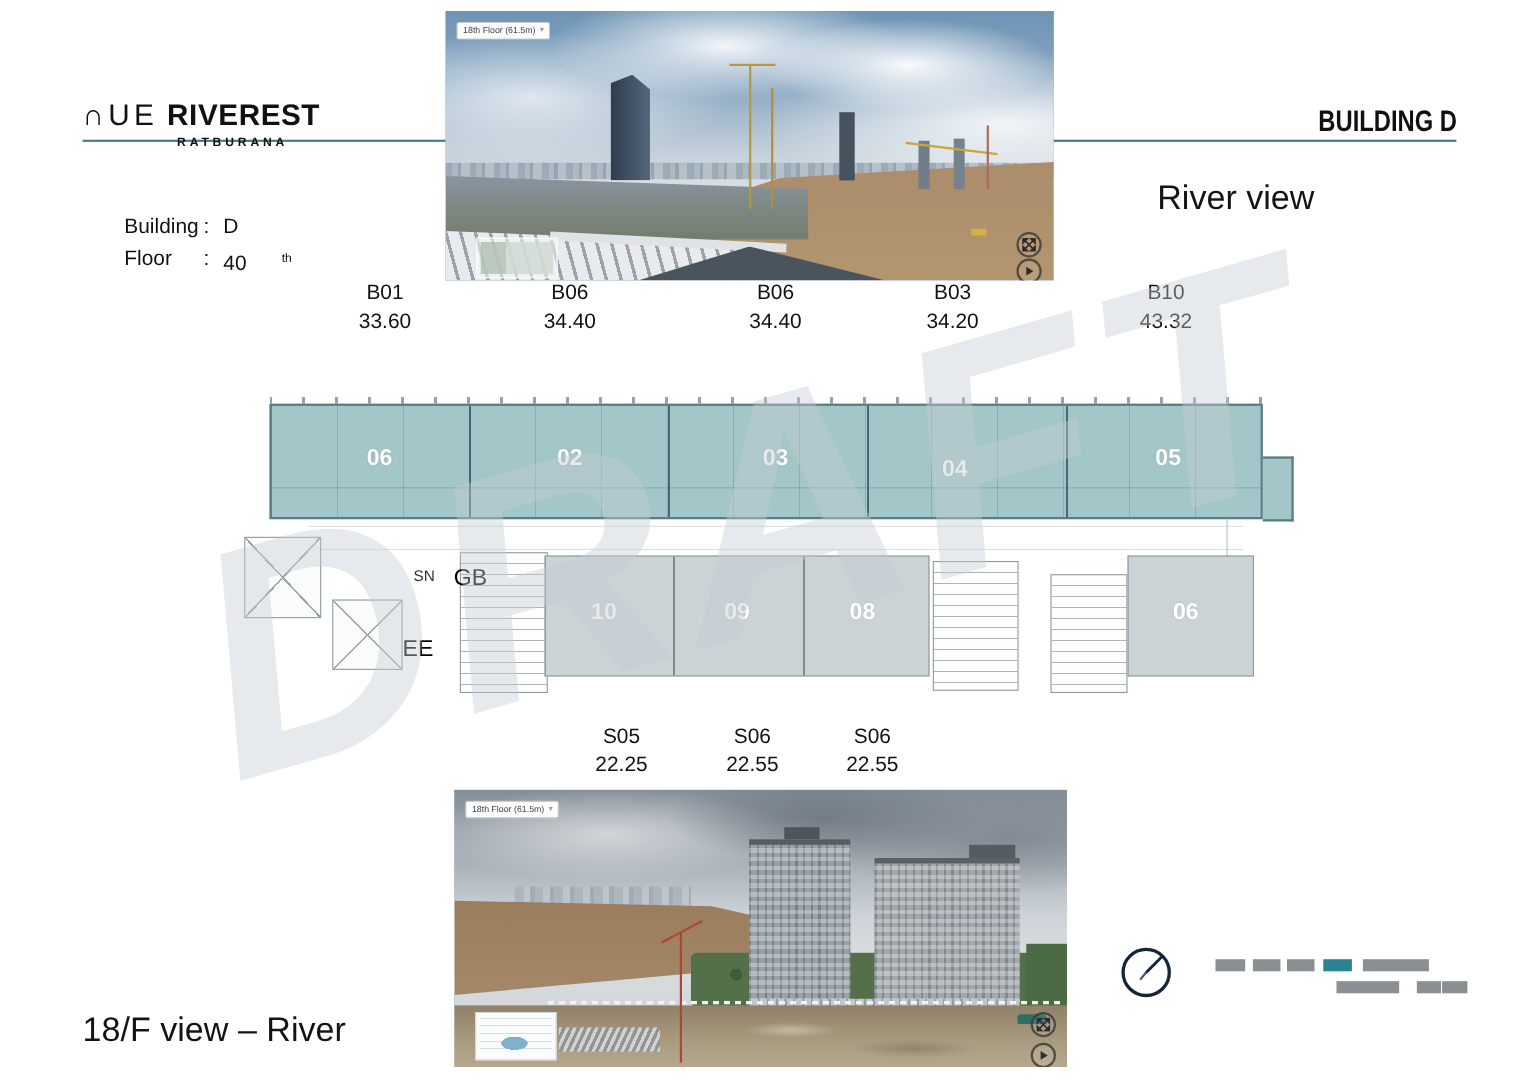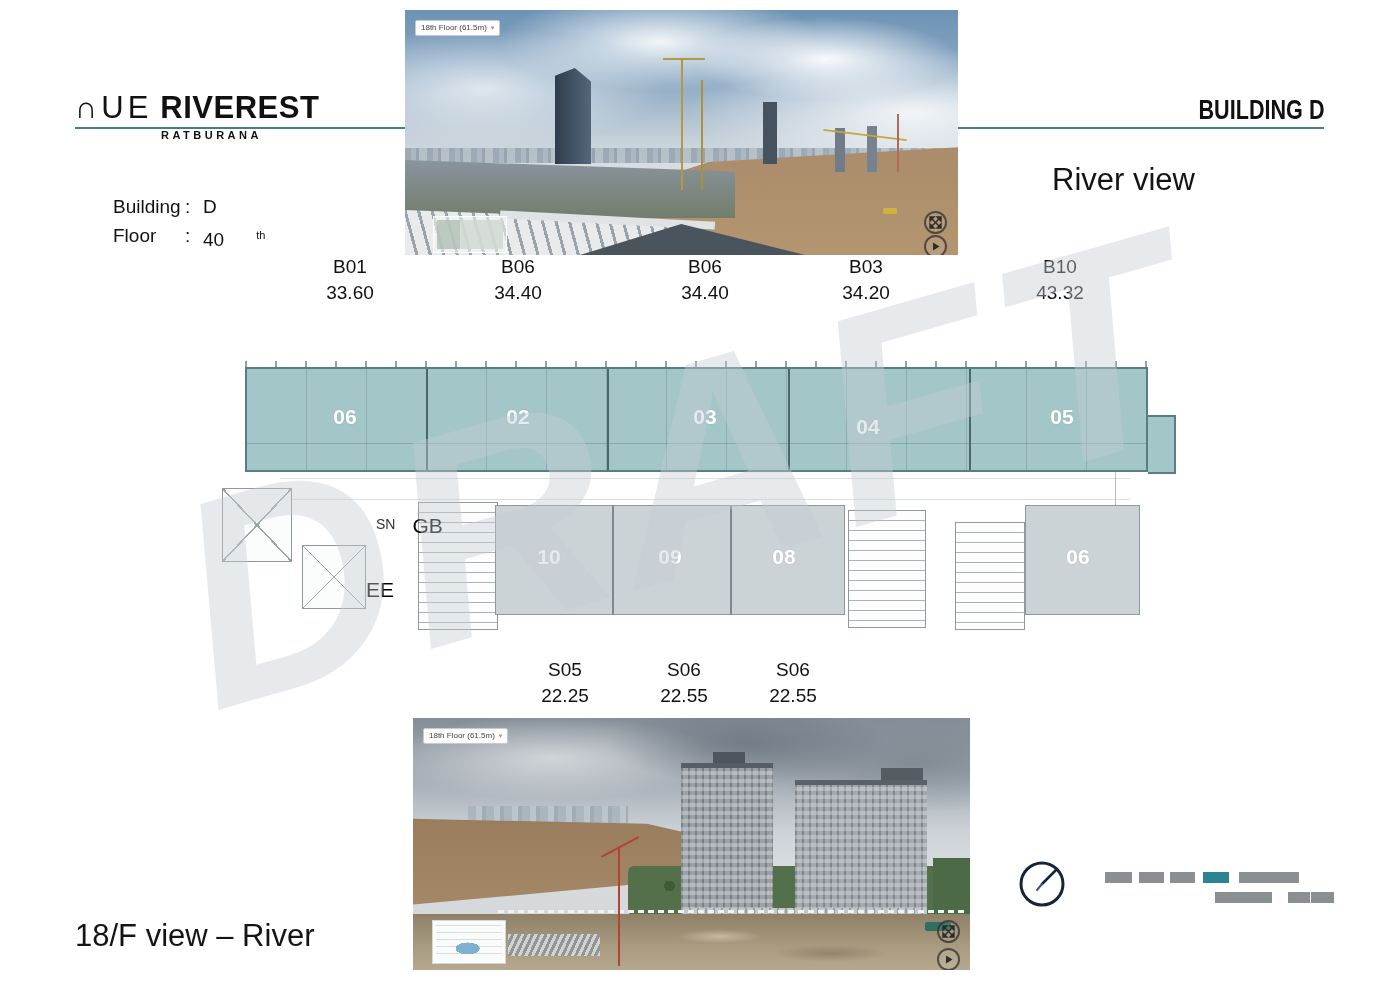--- a/index.html
+++ b/index.html
@@ -5,21 +5,21 @@
   * { margin:0; padding:0; box-sizing:border-box; }
   html,body { background:#ffffff; }
   #canvas {
     position:relative; width:1396px; height:989px; background:#fff;
     font-family:"Liberation Sans","DejaVu Sans",sans-serif; color:#111; overflow:hidden;
   }
   .abs { position:absolute; }
 
   
   .logo { left:75px; top:90px; z-index:12; }
-  .logo-line1 { font-size:31px; letter-spacing:1px; white-space:nowrap; }
+  .logo-line1 { font-size:27px; letter-spacing:1px; white-space:nowrap; }
   .logo-prefix { font-weight:400; letter-spacing:4px; }
   .logo-name { font-weight:800; margin-left:8px; letter-spacing:0.5px; }
   .logo-sub { font-size:11px; font-weight:700; letter-spacing:3.5px; margin:3px 0 0 86px; }
   .rule { height:2px; background:#4b7b8a; z-index:11; }
   .rule-left  { left:75px;  top:127px; width:330px; }
   .rule-right { left:958px; top:127px; width:366px; }
   .building-title {
     top:95px; right:72px; font-size:27px; font-weight:600; letter-spacing:0;
     transform:scaleX(0.8); transform-origin:right center; white-space:nowrap; z-index:12;
   }

